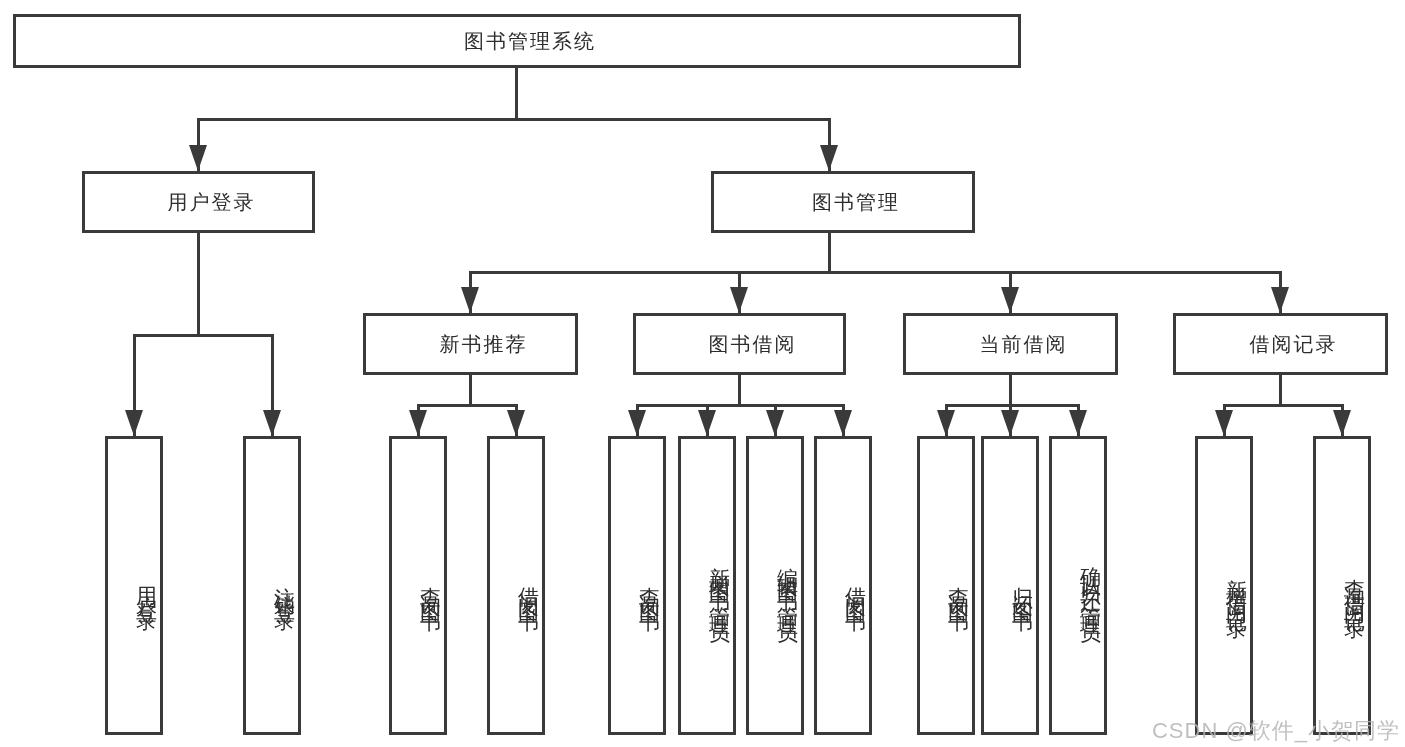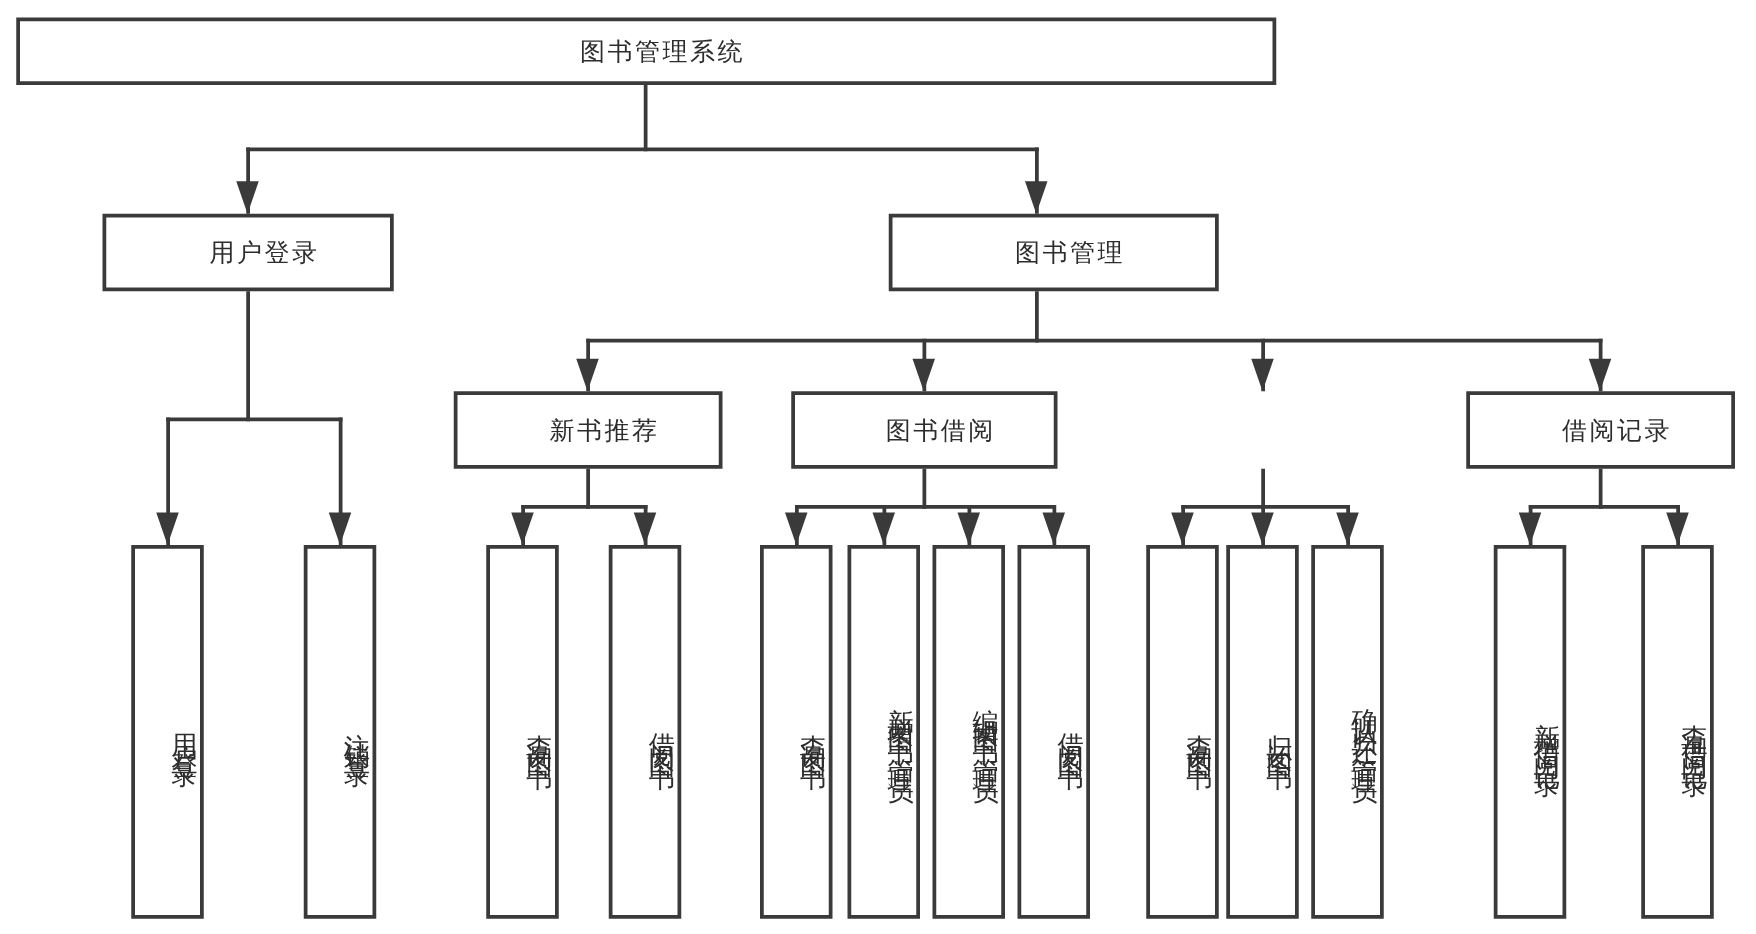--- a/index.html
+++ b/index.html
@@ -53,20 +53,23 @@
   </div>
 
   <div class="node h" style="left:633px;top:313px;width:213px;height:62px">
     <span>图书借阅</span>
   </div>
 
   <div class="node h" style="left:363px;top:313px;width:215px;height:62px">
     <span>新书推荐</span>
   </div>
 
+  <div class="node h" style="left:903px;top:313px;width:215px;height:62px">
+    <span>当前借阅</span>
+  </div>
 
   <div class="node h" style="left:1173px;top:313px;width:215px;height:62px">
     <span>借阅记录</span>
   </div>
 
   <div class="node v" style="left:105px;top:436px;width:58px;height:299px">
     <span>用户登录</span>
   </div>
   <div class="node v" style="left:243px;top:436px;width:58px;height:299px">
     <span>注销登录</span>
@@ -161,14 +164,15 @@
   <div class="vl" style="left:1077px;top:404px;height:32px"></div>
   <div class="ar" style="left:1069px;top:410px"></div>
 
   <div class="vl" style="left:1279px;top:375px;height:32px"></div>
   <div class="hl" style="left:1223px;top:404px;width:120px"></div>
   <div class="vl" style="left:1223px;top:404px;height:32px"></div>
   <div class="ar" style="left:1215px;top:410px"></div>
   <div class="vl" style="left:1341px;top:404px;height:32px"></div>
   <div class="ar" style="left:1333px;top:410px"></div>
 
+  <div class="watermark">CSDN @软件_小贺同学</div>
 
 </div>
 
 </body></html>

